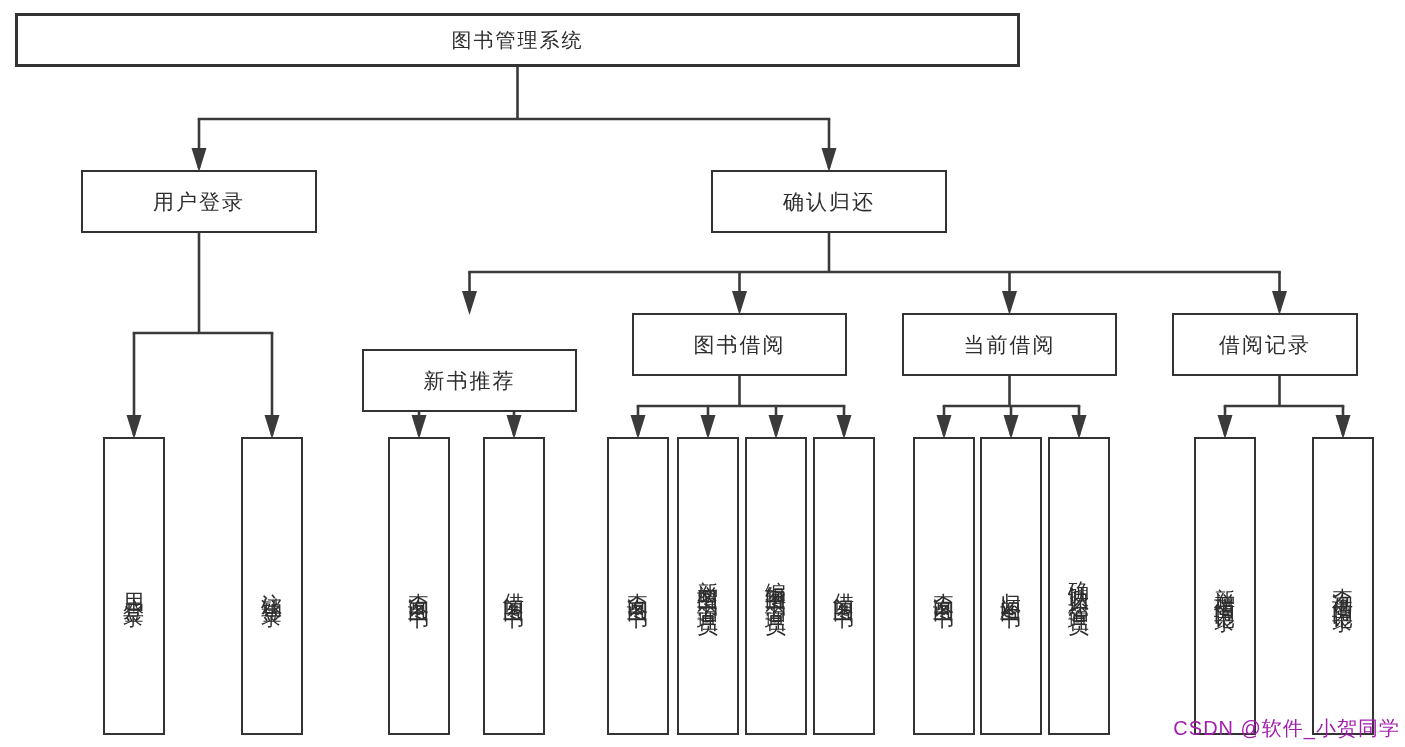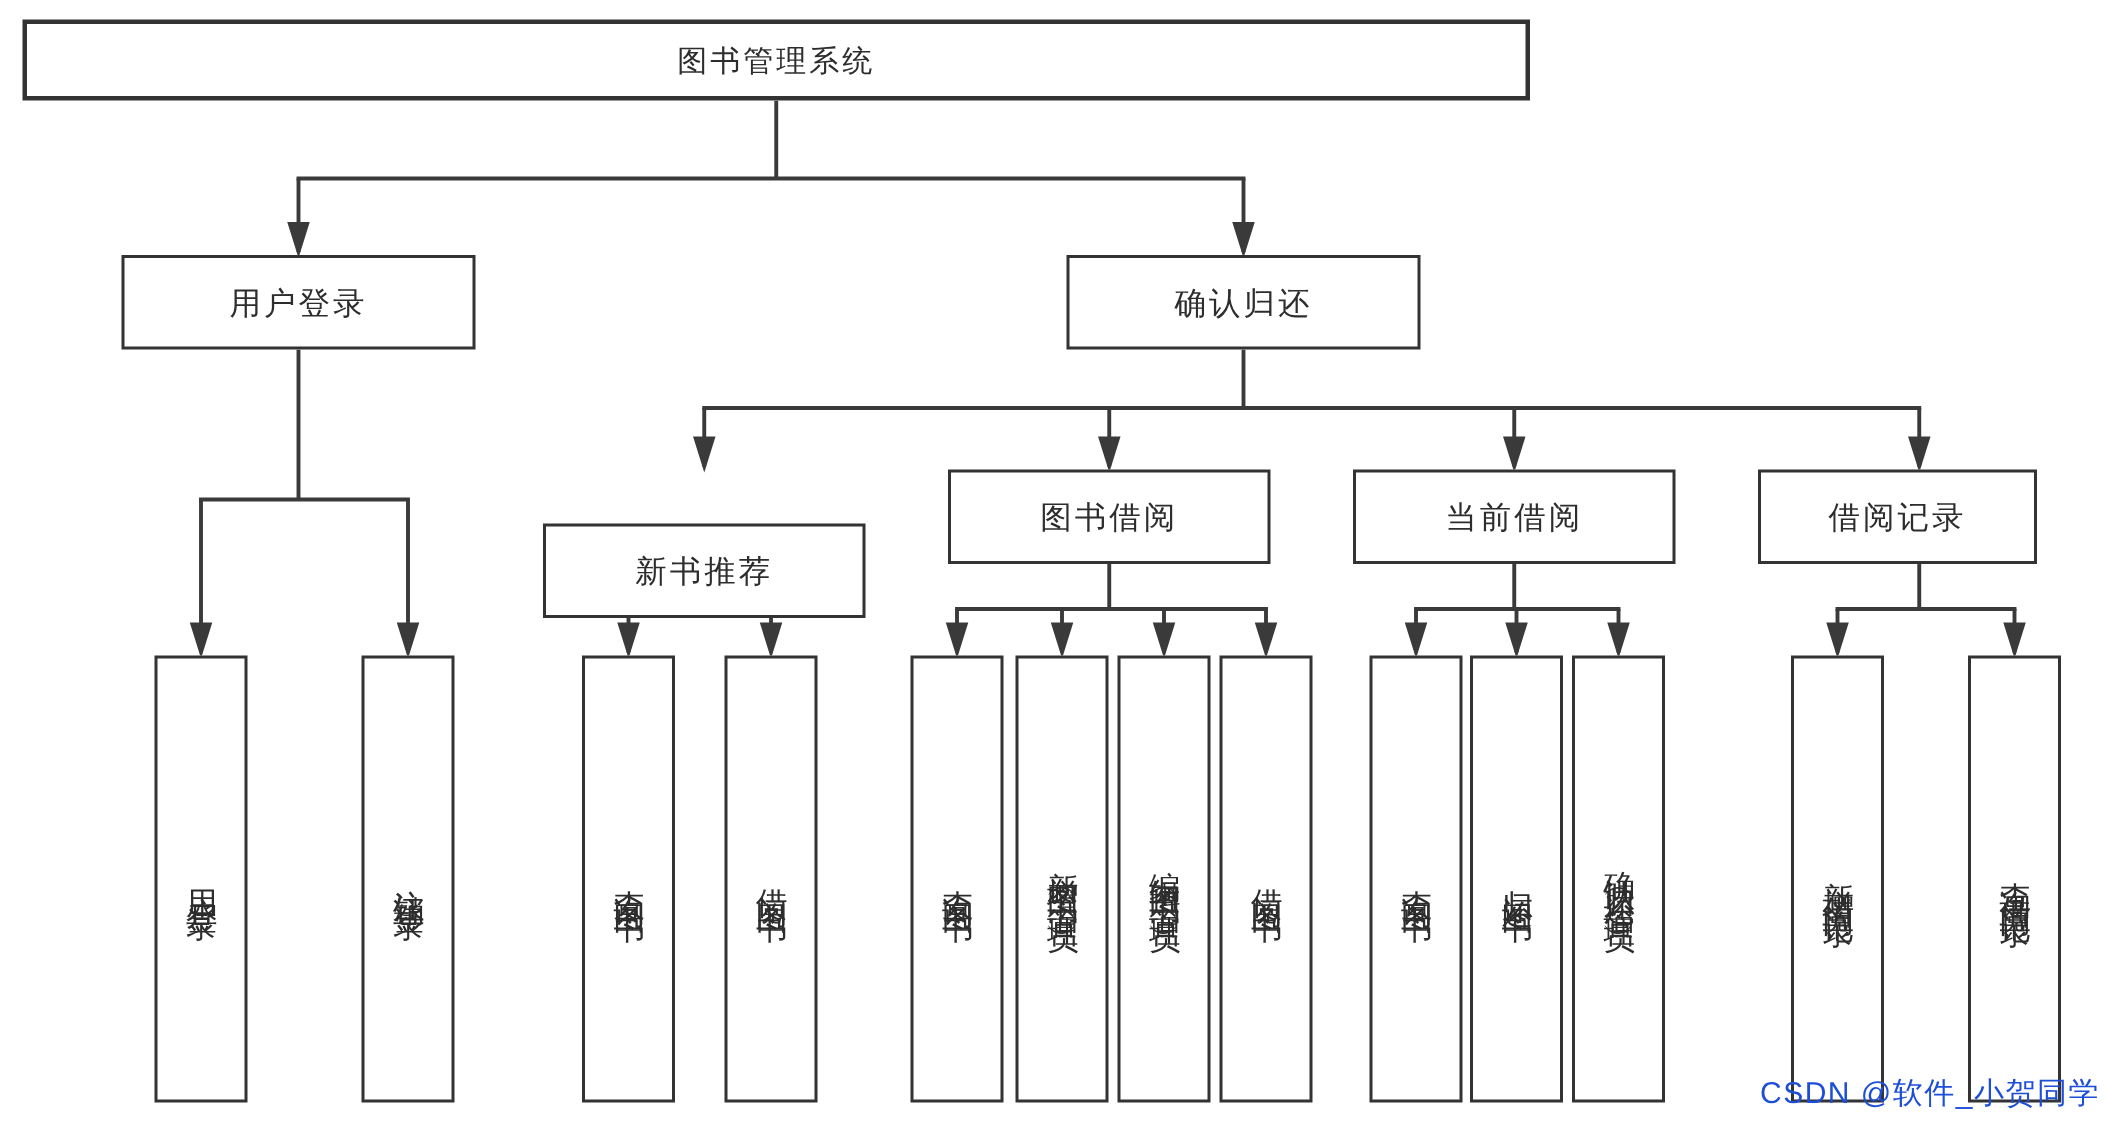--- a/index.html
+++ b/index.html
@@ -41,21 +41,21 @@
     letter-spacing: 5px;
     line-height: 1;
     white-space: nowrap;
   }
   .watermark {
     position: absolute;
     right: 5px;
     bottom: 5px;
     font-size: 20px;
     letter-spacing: 1px;
-    color: #1d4ed8;
+    color: #a21caf;
     z-index: 3;
     white-space: nowrap;
   }
 </style>
 </head>
 <body>
 
 <div class="canvas">
   <svg id="connector-layer" width="1405" height="747" viewBox="0 0 1405 747">
       <line x1="517.5" y1="67" x2="517.5" y2="119" stroke="#3a3a3a" stroke-width="2.6"></line>

